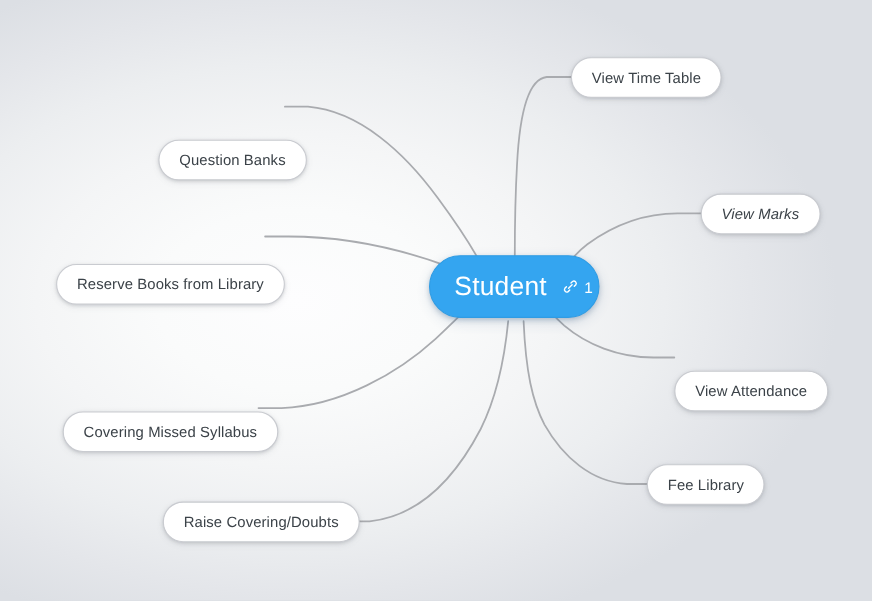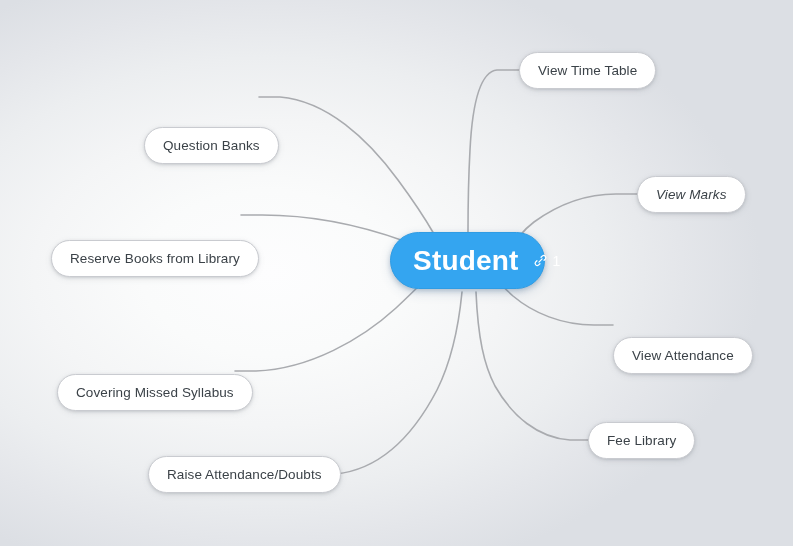--- a/index.html
+++ b/index.html
@@ -77,22 +77,22 @@
     padding: 0 22px;
     border-radius: 29px;
     background: #34a5f0;
     border: 1.5px solid #2f9ce4;
     box-shadow: 0 2px 5px rgba(50, 90, 130, 0.28),
                 0 4px 12px rgba(50, 90, 130, 0.16);
     gap: 14px;
   }
 
   .root-label {
-    font-size: 28px;
-    font-weight: bold;
+    font-size: 24px;
+    font-weight: normal;
     color: #ffffff;
     line-height: 1;
     letter-spacing: 0.2px;
   }
 
   .root-badge {
     display: flex;
     align-items: center;
     gap: 5px;
   }
@@ -144,21 +144,21 @@
       <div class="node leaf-node" style="left: 144px; top: 79px; margin-top: 48px;">
         <span class="leaf-label">Question Banks</span>
       </div>
       <div class="node leaf-node" style="left: 51px; top: 210px; margin-top: 30px;">
         <span class="leaf-label">Reserve Books from Library</span>
       </div>
       <div class="node leaf-node" style="left: 57px; top: 374px;">
         <span class="leaf-label">Covering Missed Syllabus</span>
       </div>
       <div class="node leaf-node" style="left: 148px; top: 456px;">
-        <span class="leaf-label">Raise Attendance/Doubts</span>
+        <span class="leaf-label">Raise Covering/Doubts</span>
       </div>
     </div>
 
   <div class="node root-node" id="root-node" style="left: 390px; top: 232px; width: 155px; height: 57px; background: rgb(52, 165, 240); border-color: rgb(47, 156, 228);">
     <span class="root-label">Student</span>
     <span class="root-badge">
       <svg class="link-icon" viewBox="0 0 16 16">
         <g fill="none" stroke="#ffffff" stroke-width="1.35" stroke-linecap="round">
           <path d="M6.3 9.7 L9.7 6.3"></path>
           <path d="M8.6 4.6 L10.1 3.1 a2.3 2.3 0 0 1 3.2 3.2 L11.8 7.8"></path>

